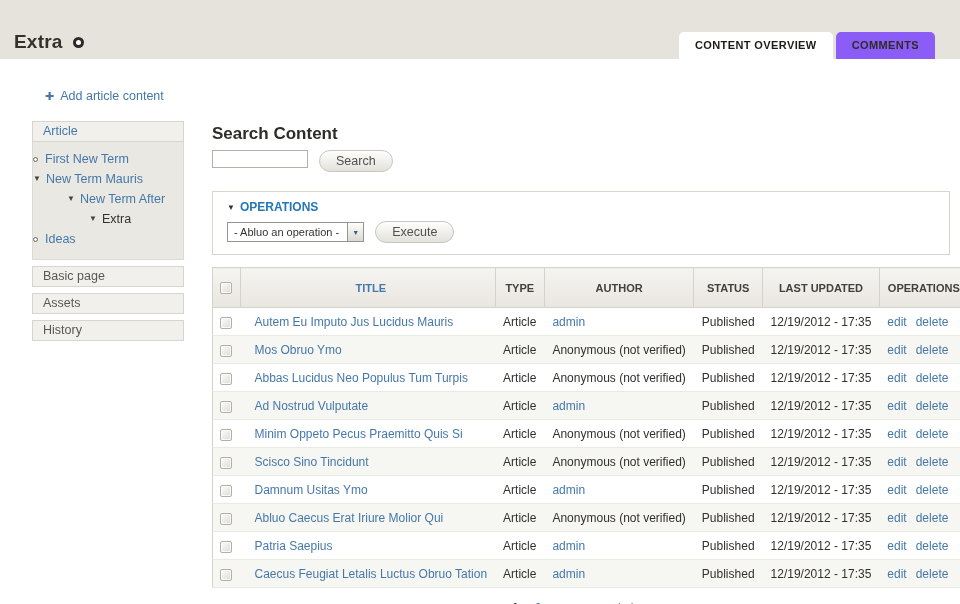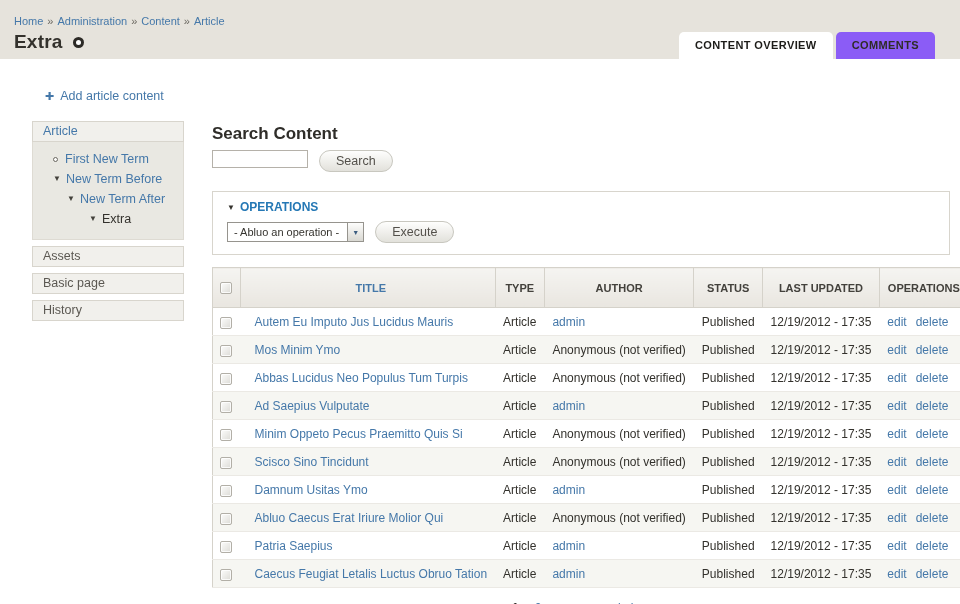--- a/index.html
+++ b/index.html
@@ -30,21 +30,21 @@
   
   .add-link { position:absolute; left:45px; top:89px; font-size:12.5px; color:#4578a9; display:flex; align-items:center; gap:6px; cursor:pointer; }
   .plus-icon { font-size:11px; color:#4578a9; }
 
   
   .sidebar { position:absolute; left:32px; top:121px; width:152px; font-size:12.5px; }
   .side-box { height:21px; line-height:19px; padding-left:10px; background:#f1f0ec; border:1px solid #d8d5cd; color:#5b5852; margin-bottom:6px; cursor:pointer; }
   .side-box.article { color:#4578a9; margin-bottom:0; }
   .tree { background:#e9e8e2; border:1px solid #ded bce; border:1px solid #dedbd3; border-top:none; padding:7px 0 10px; margin-bottom:6px; }
   .tree-item { line-height:20px; display:flex; align-items:center; cursor:pointer; }
-  .tree-item.lvl0 { padding-left:20px; }
+  .tree-item.lvl0 { padding-left:0; }
   .tree-item.lvl1 { padding-left:34px; }
   .tree-item.lvl2 { padding-left:56px; }
   .bullet-circle { width:5px; height:5px; border:1px solid #6b6862; border-radius:50%; background:#fcfcfa; margin-right:7px; flex:none; }
   .bullet-triangle { font-size:8px; color:#43413c; margin-right:5px; flex:none; }
   .tree-label { color:#4578a9; }
   .tree-item.active .tree-label { color:#33312c; }
 
   
   .main { position:absolute; left:212px; top:124px; width:738px; }
   .search-label { font-size:17px; font-weight:bold; color:#2f2d29; }
@@ -80,21 +80,20 @@
 
   
   .pager { width:738px; text-align:center; margin-top:13px; font-size:12px; }
   .pager .current { font-weight:bold; color:#33312c; margin:0 8px; }
   .pager a { color:#4578a9; margin:0 8px; }
 </style>
 </head>
 <body>
 
 <div class="strip">
-  <div class="breadcrumb"><a class="bc-link" href="#">Home</a><span class="bc-sep">»</span><a class="bc-link" href="#">Administration</a><span class="bc-sep">»</span><a class="bc-link" href="#">Content</a><span class="bc-sep">»</span><a class="bc-link" href="#">Article</a></div>
   <div class="title-row">
     <span class="page-title">Extra</span>
     <span class="gear-icon"></span>
   </div>
   <div class="tabs">
     <div class="tab active">CONTENT OVERVIEW</div>
     <div class="tab inactive">COMMENTS</div>
   </div>
 </div>
 
@@ -105,34 +104,38 @@
 
 <div class="sidebar">
   <div class="side-box article">Article</div>
   <div class="tree">
       <div class="tree-item lvl0">
         <span class="bullet-circle"></span>
         <span class="tree-label">First New Term</span>
       </div>
       <div class="tree-item lvl0">
         <span class="bullet-triangle">▼</span>
-        <span class="tree-label">New Term Before</span>
+        <span class="tree-label">New Term Mauris</span>
       </div>
       <div class="tree-item lvl1">
         <span class="bullet-triangle">▼</span>
         <span class="tree-label">New Term After</span>
       </div>
       <div class="tree-item lvl2 active">
         <span class="bullet-triangle">▼</span>
         <span class="tree-label">Extra</span>
       </div>
+      <div class="tree-item lvl0">
+        <span class="bullet-circle"></span>
+        <span class="tree-label">Ideas</span>
+      </div>
     </div>
   <div>
+      <div class="side-box">Basic page</div>
       <div class="side-box">Assets</div>
-      <div class="side-box">Basic page</div>
       <div class="side-box">History</div>
     </div>
 </div>
 
 <div class="main">
   <div class="search-label">Search Content</div>
   <div class="search-row">
     <input class="text-input" type="text" value="" style="">
     <button class="btn">Search</button>
   </div>
@@ -177,39 +180,39 @@
           <td class="cb-cell"><span class="cb"></span></td>
           <td class="title-cell"><a class="lnk" href="#">Autem Eu Imputo Jus Lucidus Mauris</a></td>
           <td>Article</td>
           <td><a class="lnk" href="#">admin</a></td>
           <td>Published</td>
           <td>12/19/2012 - 17:35</td>
           <td class="ops-links"><a class="lnk" href="#">edit</a><a class="lnk" href="#">delete</a></td>
         </tr>
         <tr class="even">
           <td class="cb-cell"><span class="cb"></span></td>
-          <td class="title-cell"><a class="lnk" href="#">Mos Minim Ymo</a></td>
+          <td class="title-cell"><a class="lnk" href="#">Mos Obruo Ymo</a></td>
           <td>Article</td>
           <td>Anonymous (not verified)</td>
           <td>Published</td>
           <td>12/19/2012 - 17:35</td>
           <td class="ops-links"><a class="lnk" href="#">edit</a><a class="lnk" href="#">delete</a></td>
         </tr>
         <tr class="odd">
           <td class="cb-cell"><span class="cb"></span></td>
           <td class="title-cell"><a class="lnk" href="#">Abbas Lucidus Neo Populus Tum Turpis</a></td>
           <td>Article</td>
           <td>Anonymous (not verified)</td>
           <td>Published</td>
           <td>12/19/2012 - 17:35</td>
           <td class="ops-links"><a class="lnk" href="#">edit</a><a class="lnk" href="#">delete</a></td>
         </tr>
         <tr class="even">
           <td class="cb-cell"><span class="cb"></span></td>
-          <td class="title-cell"><a class="lnk" href="#">Ad Saepius Vulputate</a></td>
+          <td class="title-cell"><a class="lnk" href="#">Ad Nostrud Vulputate</a></td>
           <td>Article</td>
           <td><a class="lnk" href="#">admin</a></td>
           <td>Published</td>
           <td>12/19/2012 - 17:35</td>
           <td class="ops-links"><a class="lnk" href="#">edit</a><a class="lnk" href="#">delete</a></td>
         </tr>
         <tr class="odd">
           <td class="cb-cell"><span class="cb"></span></td>
           <td class="title-cell"><a class="lnk" href="#">Minim Oppeto Pecus Praemitto Quis Si</a></td>
           <td>Article</td>

